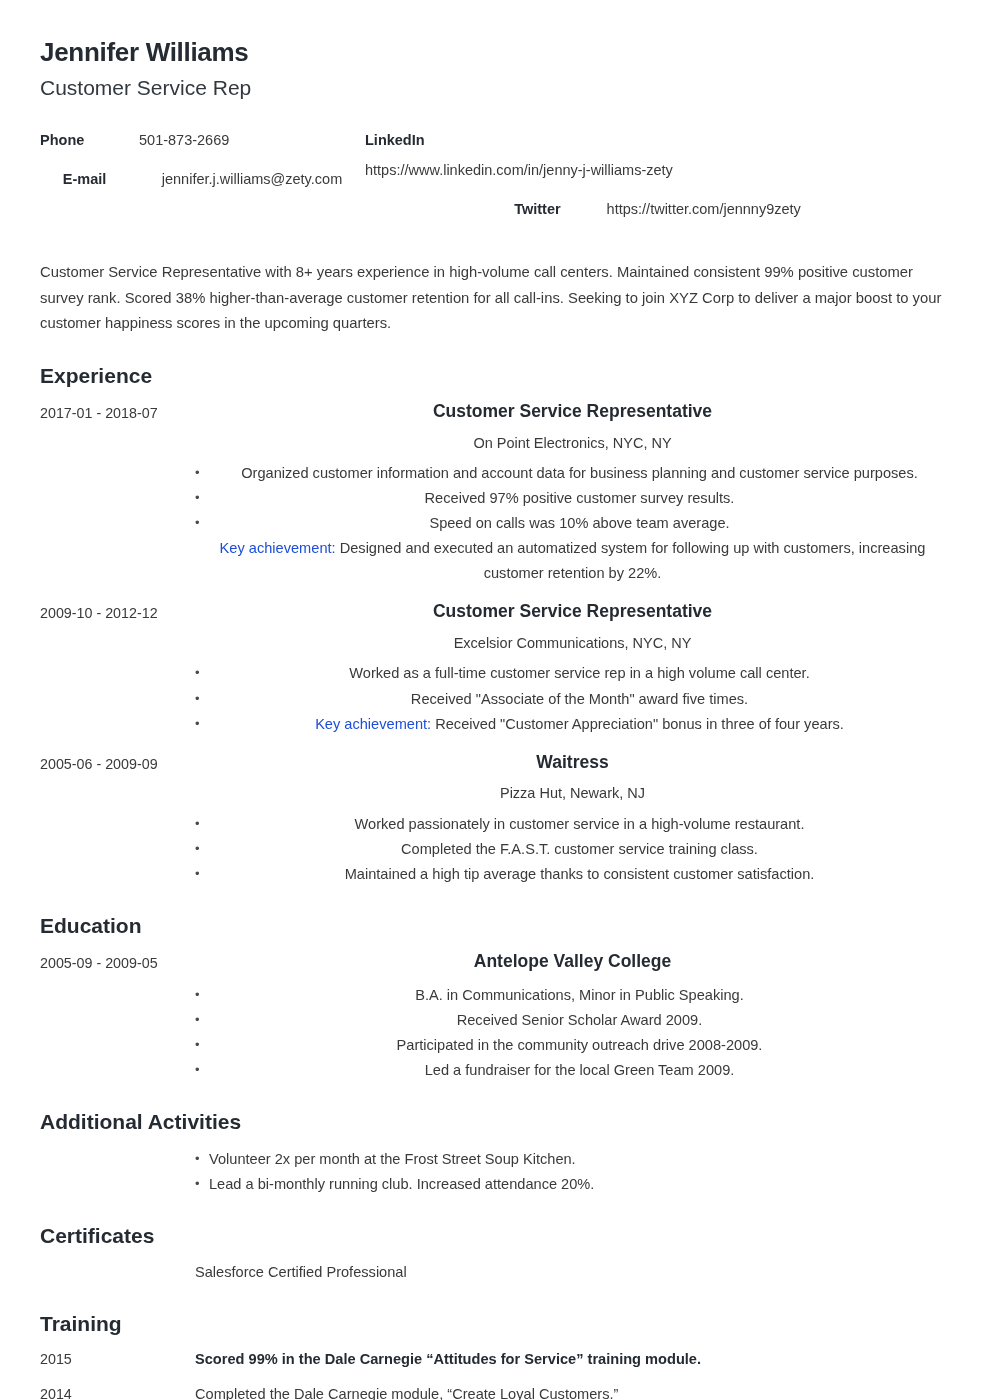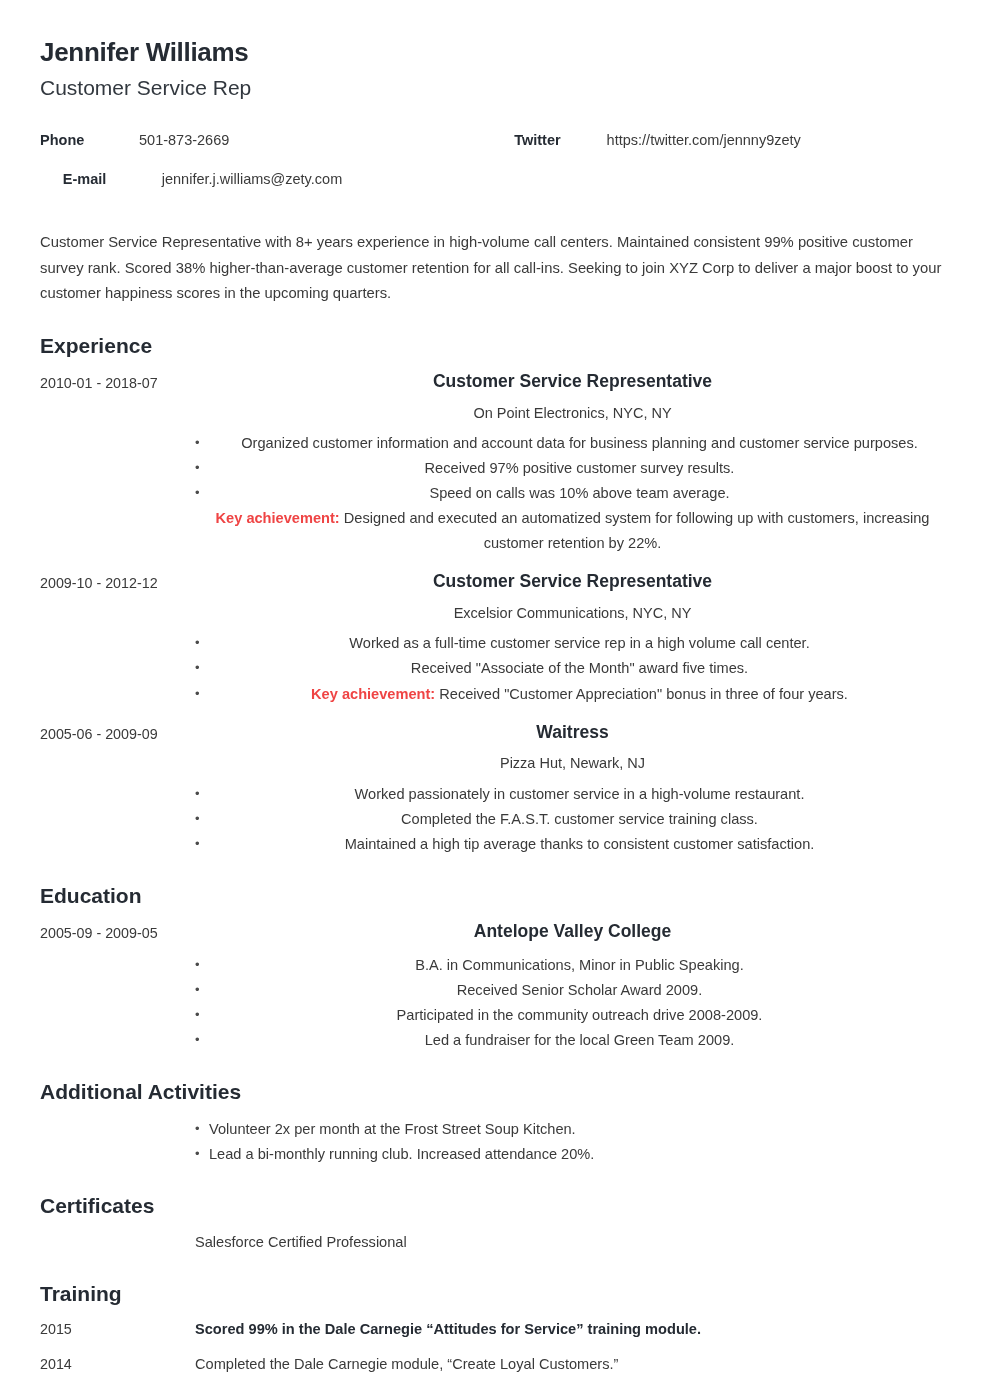--- a/index.html
+++ b/index.html
@@ -118,21 +118,21 @@
     top: 0;
     color: #4a4a4a;
     font-size: 13px;
     line-height: 1.78;
   }
   .plain-line {
     font-size: 14.6px;
     line-height: 1.72;
     color: #3a3a3a;
   }
-  .b { font-weight: bold; color: #ef4444; }
+  .b { font-weight: normal; color: #1d4ed8; }
 
   .cert-item {
     font-size: 14.6px;
     line-height: 1.72;
     color: #3a3a3a;
   }
 
   .training-row { display: flex; align-items: flex-start; margin-bottom: 11px; }
   .training-row:last-child { margin-bottom: 0; }
   .training-year {
@@ -167,35 +167,39 @@
           <span class="contact-label w-fixed">Phone</span>
           <span class="contact-value">501-873-2669</span>
         </div>
         <div class="contact-line">
           <span class="contact-label w-fixed">E-mail</span>
           <span class="contact-value">jennifer.j.williams@zety.com</span>
         </div>
       </div>
 
       <div class="contact-col-right">
+        <div class="contact-line stacked">
+          <span class="contact-label">LinkedIn</span>
+          <span class="contact-value">https://www.linkedin.com/in/jenny-j-williams-zety</span>
+        </div>
         <div class="contact-line">
           <span class="contact-label">Twitter</span>
           <span class="contact-value">https://twitter.com/jennny9zety</span>
         </div>
       </div>
     </div>
   </div>
 
   <p class="summary">Customer Service Representative with 8+ years experience in high-volume call centers. Maintained consistent 99% positive customer survey rank. Scored 38% higher-than-average customer retention for all call-ins. Seeking to join XYZ Corp to deliver a major boost to your customer happiness scores in the upcoming quarters.</p>
 
   <div class="section">
     <h2 class="section-title">Experience</h2>
     <div id="experience-entries">
         <div class="entry">
-          <div class="entry-date">2010-01 - 2018-07</div>
+          <div class="entry-date">2017-01 - 2018-07</div>
           <div class="entry-body">
             <div class="entry-heading">Customer Service Representative</div>
             <div class="entry-sub">On Point Electronics, NYC, NY</div>
             <ul class="bullets">
               <li>Organized customer information and account data for business planning and customer service purposes.</li>
               <li>Received 97% positive customer survey results.</li>
               <li>Speed on calls was 10% above team average.</li>
             </ul>
             <div class="plain-line"><span class="b">Key achievement:</span><span> Designed and executed an automatized system for following up with customers, increasing customer retention by 22%.</span></div>
           </div>

